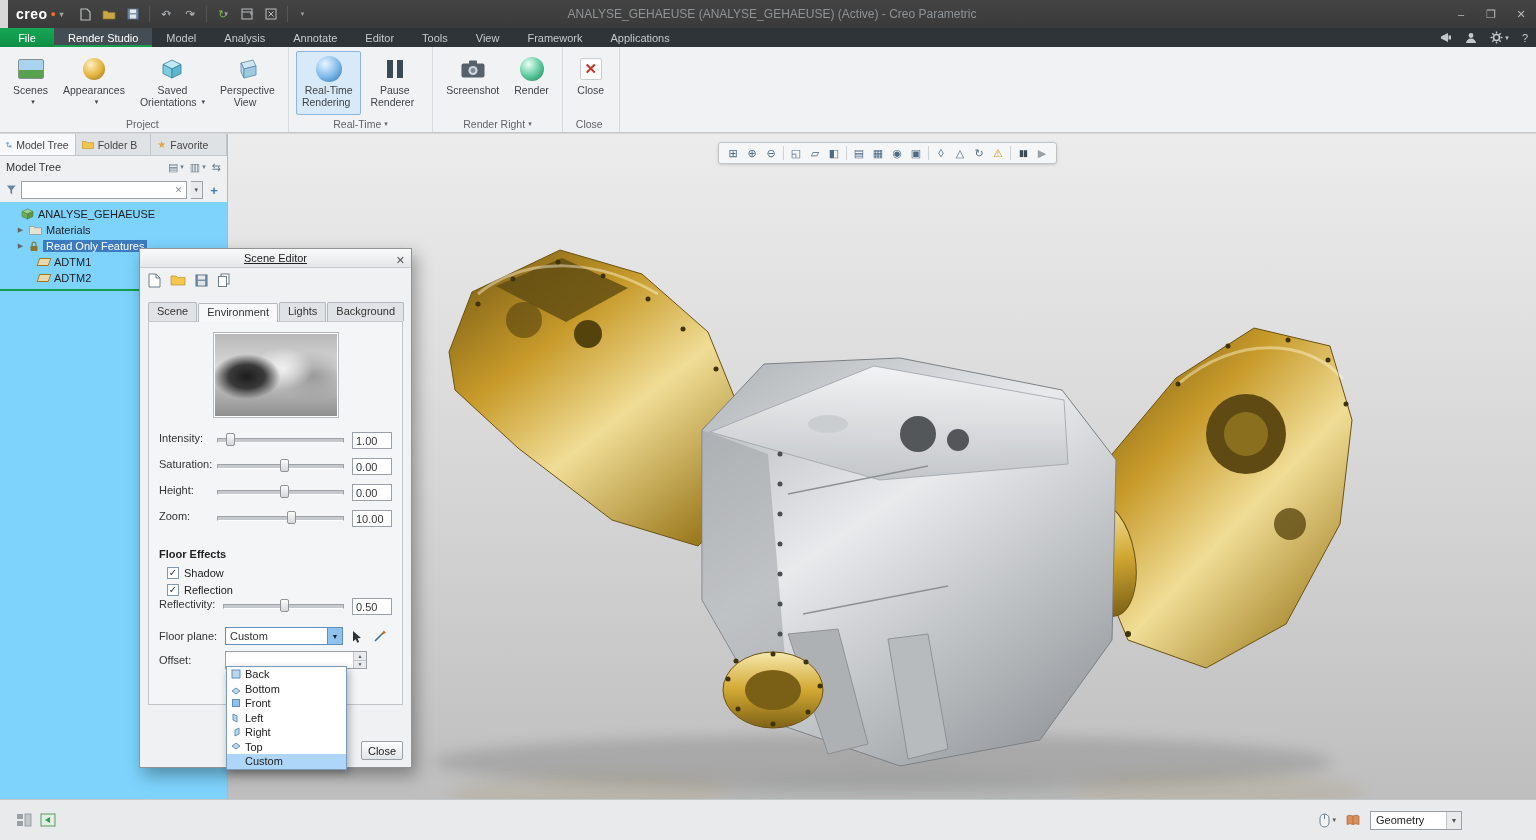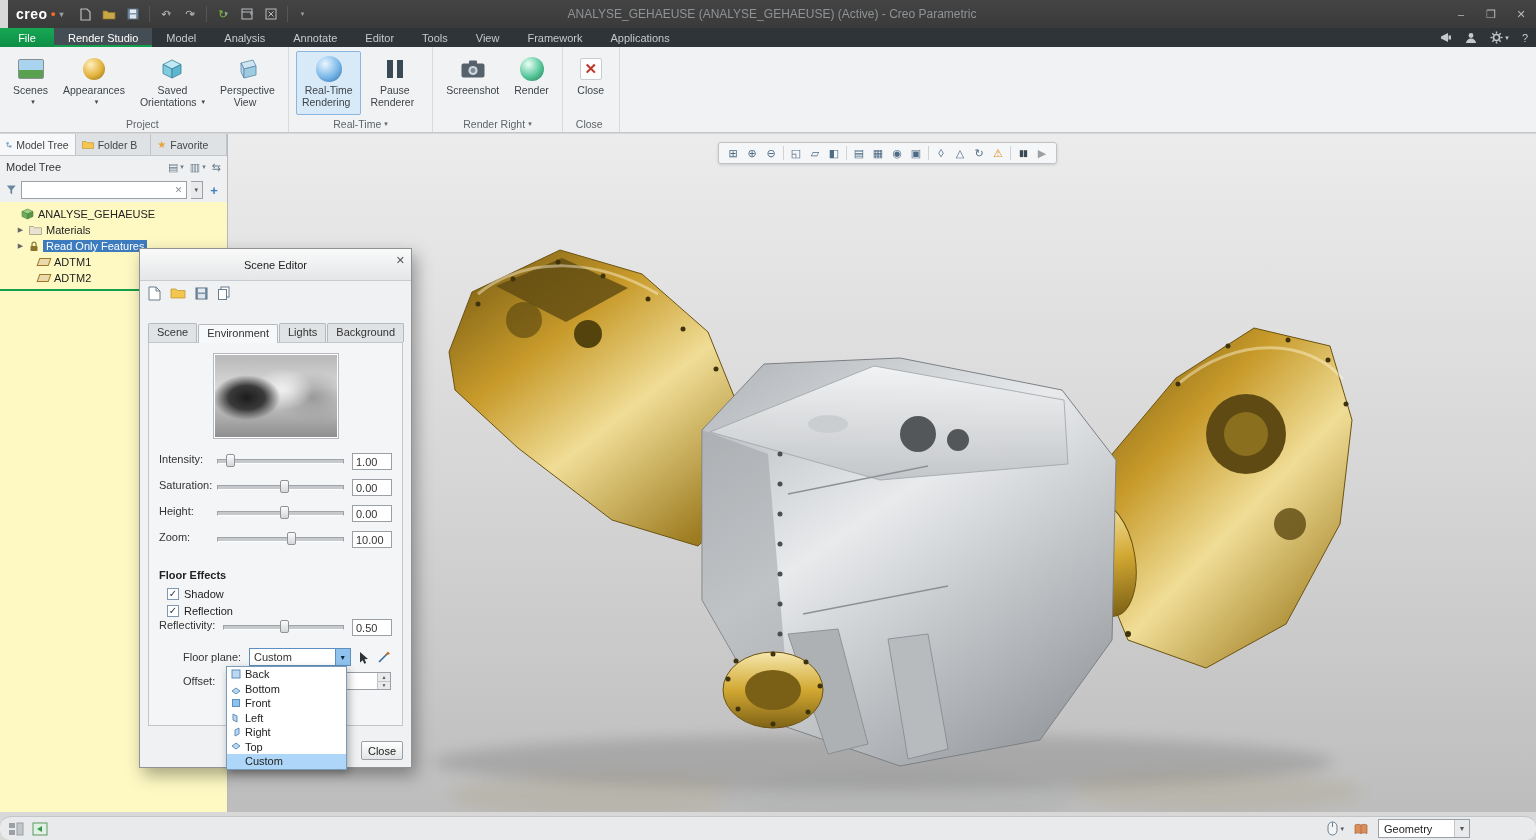--- a/index.html
+++ b/index.html
@@ -59,55 +59,55 @@
   .lp-header .title { font-size:11px; }
   .lp-header .spacer { flex:1; }
   .lp-hicon { display:flex; align-items:center; gap:2px; color:#6a7d8c; font-size:11px; }
   .lp-hicon .mini-arr { font-size:7px; color:#6a7d8c; }
   .lp-filter { height:24px; display:flex; align-items:center; gap:4px; padding:0 6px; }
   .filter-box { flex:1; height:18px; background:#fff; border:1px solid #9aa0a6; display:flex; align-items:center; }
   .filter-box input { flex:1; border:none; outline:none; height:14px; font-size:11px; padding:0 4px; font-family:inherit; }
   .filter-box .clear { width:14px; color:#8a8f94; font-size:9px; text-align:center; }
   .fb-arr { width:14px; height:18px; border:1px solid #9aa0a6; border-left:none; background:#e8eaec; display:flex; align-items:center; justify-content:center; font-size:7px; color:#555; }
   .add-btn { width:16px; height:16px; display:flex; align-items:center; justify-content:center; color:#3d7bbf; font-size:13px; font-weight:bold; }
-  .lp-tree { flex:1; background:#fef9c3; padding-top:4px; overflow:hidden; }
+  .lp-tree { flex:1; background:#7dd3fc; padding-top:4px; overflow:hidden; }
   .trow { height:16px; display:flex; align-items:center; gap:4px; font-size:11px; color:#222; padding-right:4px; }
   .trow .expander { width:9px; font-size:7px; color:#666; text-align:center; flex:none; }
   .trow.selected .lbl { background:#3d7bbf; color:#fff; padding:0 3px; }
   .insert-line { height:2px; background:#14a04a; margin-top:3px; }
   .icon-folder { width:13px; height:10px; flex:none; }
   .icon-datum { width:12px; height:8px; background:#ead9ac; border:1px solid #a07828; transform:skewX(-20deg); flex:none; }
 
   
   .viewport { position:relative; flex:1; background:linear-gradient(180deg,#ececec 0%, #d4d4d4 55%, #bdbdbd 100%); overflow:hidden; }
   .viewport svg.model { position:absolute; inset:0; }
   .vtoolbar { position:absolute; left:490px; top:8px; height:22px; display:flex; align-items:center; gap:1px; padding:0 5px; background:rgba(246,247,248,.9); border:1px solid #bfc3c6; border-radius:3px; box-shadow:0 1px 3px rgba(0,0,0,.15); }
   .vt-btn { width:18px; height:18px; display:flex; align-items:center; justify-content:center; font-size:11px; color:#4d6b85; background:none; border:none; font-family:inherit; }
   .vt-btn:nth-of-type(14) { color:#d98f1f; }
   .vt-btn:nth-of-type(15) { color:#3a4a55; font-size:9px; letter-spacing:-1px; }
   .vt-btn:nth-of-type(16) { color:#9aa0a4; }
   .vt-sep { width:1px; height:14px; background:#cfd3d6; margin:0 2px; }
 
   
-  .statusbar { position:absolute; left:0; right:0; bottom:0; height:24px; background:#e8eaec; border-top:1px solid #c2c6c9; display:flex; align-items:center; padding:0 8px;border-radius:11px; }
+  .statusbar { position:absolute; left:0; right:0; bottom:0; height:41px; background:#e8eaec; border-top:1px solid #c2c6c9; display:flex; align-items:center; padding:0 16px; }
   .sb-left { display:flex; align-items:center; gap:8px; }
   .sb-spacer { flex:1; }
   .sb-right { display:flex; align-items:center; gap:10px; margin-right:58px; }
   .sb-icon { display:flex; align-items:center; gap:2px; }
   .sb-icon .mini-arr { font-size:7px; color:#555; }
   .geo-combo { width:92px; height:19px; background:#fff; border:1px solid #9aa0a6; display:flex; align-items:center; }
   .geo-combo .val { flex:1; padding-left:5px; font-size:11px; color:#222; }
   .geo-combo .arr { width:15px; height:100%; background:#e8eaec; border-left:1px solid #c2c6c9; display:flex; align-items:center; justify-content:center; font-size:7px; color:#555; }
 
   
   .scene-editor { position:absolute; left:139px; top:248px; width:273px; height:520px; background:#f0f1f2; border:1px solid #8f9396; box-shadow:4px 7px 16px rgba(0,0,0,.35); z-index:60; }
-  .se-title { height:32px; background:linear-gradient(#fafafa,#e4e6e8); border-bottom:1px solid #c8ccd0; display:flex; align-items:center; justify-content:center; position:relative; font-size:11px; color:#222; }
+  .se-title { height:19px; background:linear-gradient(#fafafa,#e4e6e8); border-bottom:1px solid #c8ccd0; display:flex; align-items:center; justify-content:center; position:relative; font-size:11px; color:#222;text-decoration:underline; }
   .se-title .x { position:absolute; right:6px; top:0; height:22px; display:flex; align-items:center; color:#555; font-size:11px; }
   .se-tools { height:26px; display:flex; align-items:center; gap:9px; padding:0 8px; }
-  .se-tabs { display:flex; padding:0 8px; margin-top:16px; }
+  .se-tabs { display:flex; padding:0 8px; margin-top:8px; }
   .se-tab { padding:2px 8px 3px; font-size:11px; color:#333; background:#e0e3e5; border:1px solid #b5b9bd; border-bottom:none; border-radius:2px 2px 0 0; margin-right:1px; }
   .se-tab.active { background:#f7f8f9; position:relative; top:1px; padding-bottom:4px; }
   .se-frame { margin:0 8px; border:1px solid #c3c6c9; background:#f4f5f6; height:384px; padding-top:10px; }
   .se-preview { width:126px; height:86px; margin:0 auto; background:#fff; border:1px solid #b5b9bd; padding:1px; }
   .se-preview .img { width:100%; height:100%;
     background:
       radial-gradient(45px 30px at 26% 52%, #1c1c1c 0%, #3a3a3a 40%, rgba(58,58,58,0) 75%),
       radial-gradient(42px 30px at 56% 42%, #efefef 0%, rgba(239,239,239,0) 70%),
       radial-gradient(50px 34px at 80% 52%, #9a9a9a 0%, rgba(154,154,154,0) 75%),
       linear-gradient(180deg,#b8b8b8 0%, #d8d8d8 40%, #8f8f8f 100%);
@@ -117,21 +117,21 @@
   .se-row .rl { width:56px; font-size:11px; color:#333; flex:none; }
   .slider { position:relative; flex:1; height:15px; margin:0 8px 0 2px; }
   .slider::before { content:""; position:absolute; left:0; right:0; top:6px; height:3px; background:#c6c9cc; border:1px solid #9fa3a7; border-bottom-color:#fdfdfd; }
   .thumb { position:absolute; top:1px; width:9px; height:13px; background:linear-gradient(#fdfdfd,#d4d6d8); border:1px solid #8f9396; border-radius:2px; margin-left:-4px; }
   .vbox { width:40px; height:17px; background:#fff; border:1px solid #9aa0a6; font-size:11px; display:flex; align-items:center; padding-left:3px; flex:none; }
   .se-heading { font-weight:bold; font-size:11px; color:#222; padding:12px 10px 4px; }
   .cb-row { display:flex; align-items:center; gap:5px; height:17px; padding:0 10px 0 18px; }
   .cb { width:12px; height:12px; background:#fff; border:1px solid #7f98ad; display:flex; align-items:center; justify-content:center; font-size:10px; color:#23364a; line-height:10px; }
   .cb-lbl { font-size:11px; color:#222; }
   .fp-row { display:flex; align-items:center; height:24px; padding:0 10px; gap:4px; }
-  .fp-row .rl { width:62px; flex:none; font-size:11px; color:#333;margin-left:24px; }
+  .fp-row .rl { width:62px; flex:none; font-size:11px; color:#333; }
   .combo { width:118px; height:18px; background:#fff; border:1px solid #5f8fbf; display:flex; align-items:center; }
   .combo .val { flex:1; padding-left:4px; font-size:11px; }
   .combo .arr { width:15px; height:100%; background:#8fc3ee; border-left:1px solid #5f8fbf; display:flex; align-items:center; justify-content:center; font-size:7px; color:#123; }
   .tool-sq { width:19px; height:19px; border:1px solid transparent; display:flex; align-items:center; justify-content:center; }
   .offset-input { width:142px; height:18px; background:#fff; border:1px solid #9aa0a6; display:flex; }
   .spinner { width:13px; display:flex; flex-direction:column; border-left:1px solid #c2c6c9; }
   .spinner i { flex:1; display:flex; align-items:center; justify-content:center; font-style:normal; font-size:5px; color:#555; background:#e8eaec; }
   .spinner i + i { border-top:1px solid #c2c6c9; }
   .se-close { position:absolute; right:8px; bottom:7px; width:42px; height:19px; background:linear-gradient(#fefefe,#e3e5e7); border:1px solid #9aa0a6; border-radius:2px; font-size:11px; color:#222; display:flex; align-items:center; justify-content:center; font-family:inherit; }
   

